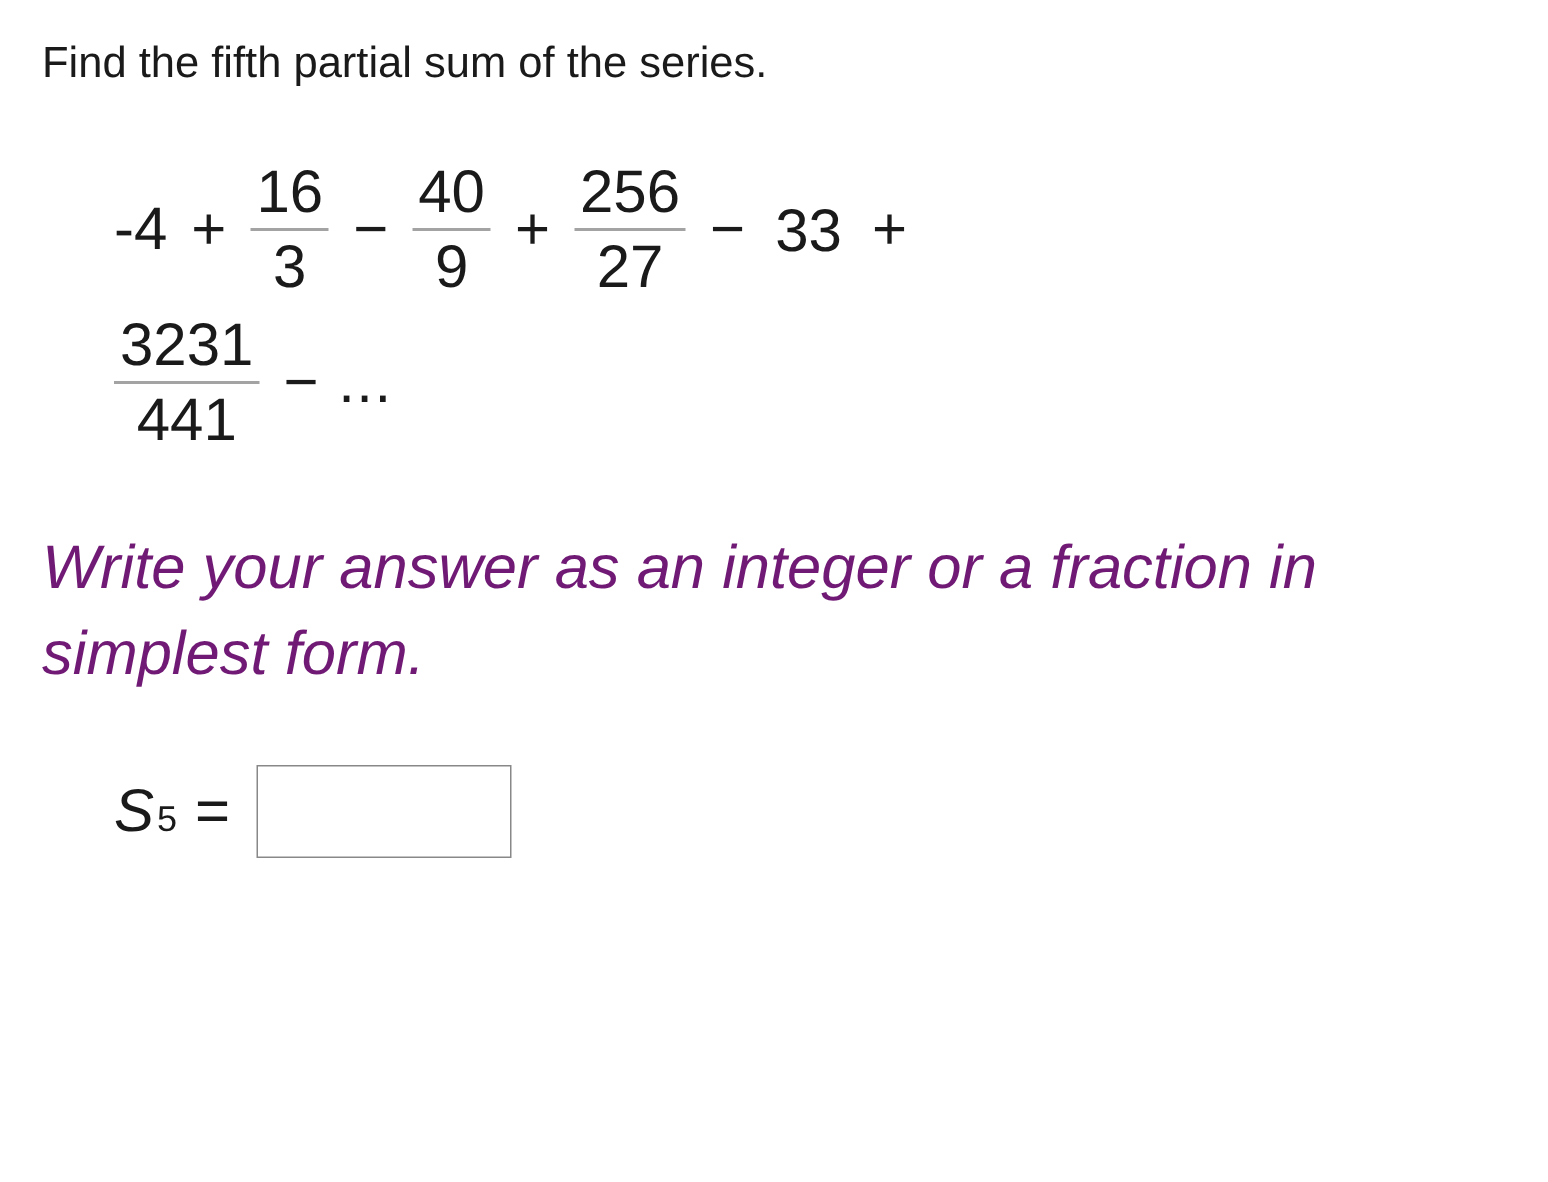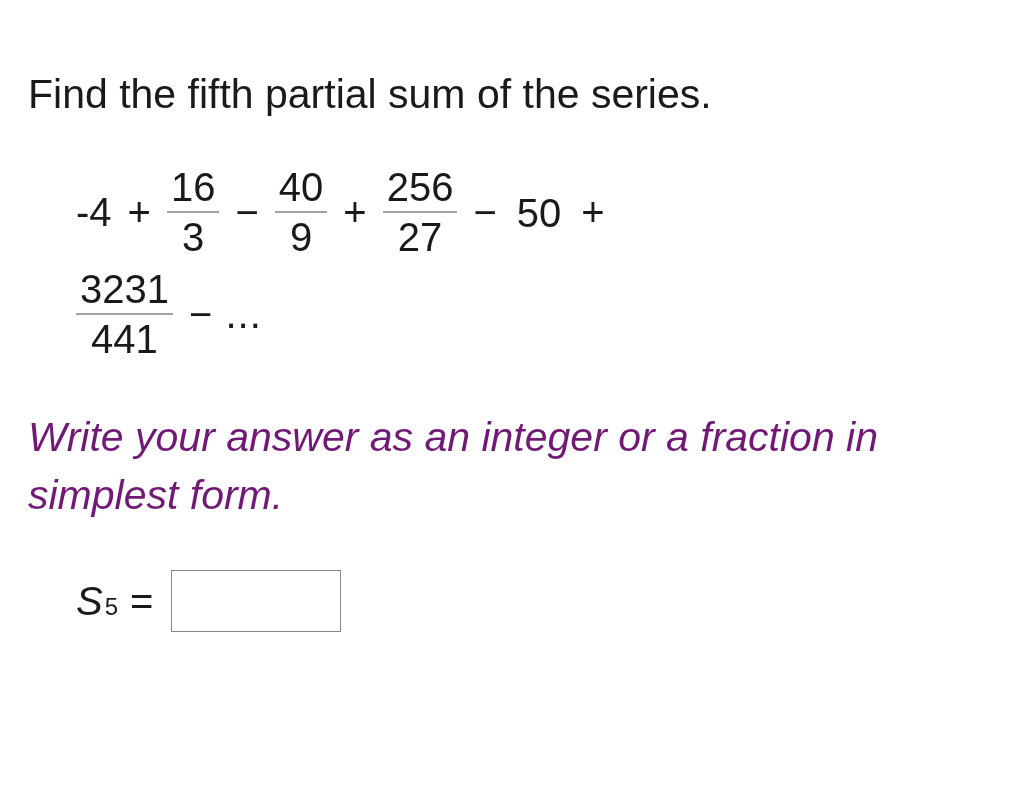--- a/index.html
+++ b/index.html
@@ -10,25 +10,24 @@
     body {
       font-family: Arial, Helvetica, sans-serif;
       background: white;
       padding: 24px 28px;
       font-size: 40px;
       color: #1a1a1a;
       width: 1032px;
       height: 788px;
     }
     .question {
-      font-size: 41px;
+      font-size: 29px;
       line-height: 1.3;
       margin-bottom: 44px;
       color: #1a1a1a;
-      margin-top: 44px;
     }
     .series {
       font-size: 40px;
       margin-left: 48px;
       margin-bottom: 48px;
       line-height: 1.4;
     }
     .series-line {
       display: flex;
       align-items: center;
@@ -120,21 +119,21 @@
       <span class="num">40</span>
       <span class="den">9</span>
     </span>
     <span class="op">+</span>
     <span class="frac">
       <span class="num">256</span>
       <span class="den">27</span>
     </span>
     <span class="op">−</span>
     <span class="frac">
-      <span class="den">50</span>
+      <span class="den">33</span>
     </span>
     <span class="op">+</span>
   </div>
   <div class="series-line">
     <span class="frac">
       <span class="num">3231</span>
       <span class="den">441</span>
     </span>
     <span class="op ellipsis">− ...</span>
   </div>

